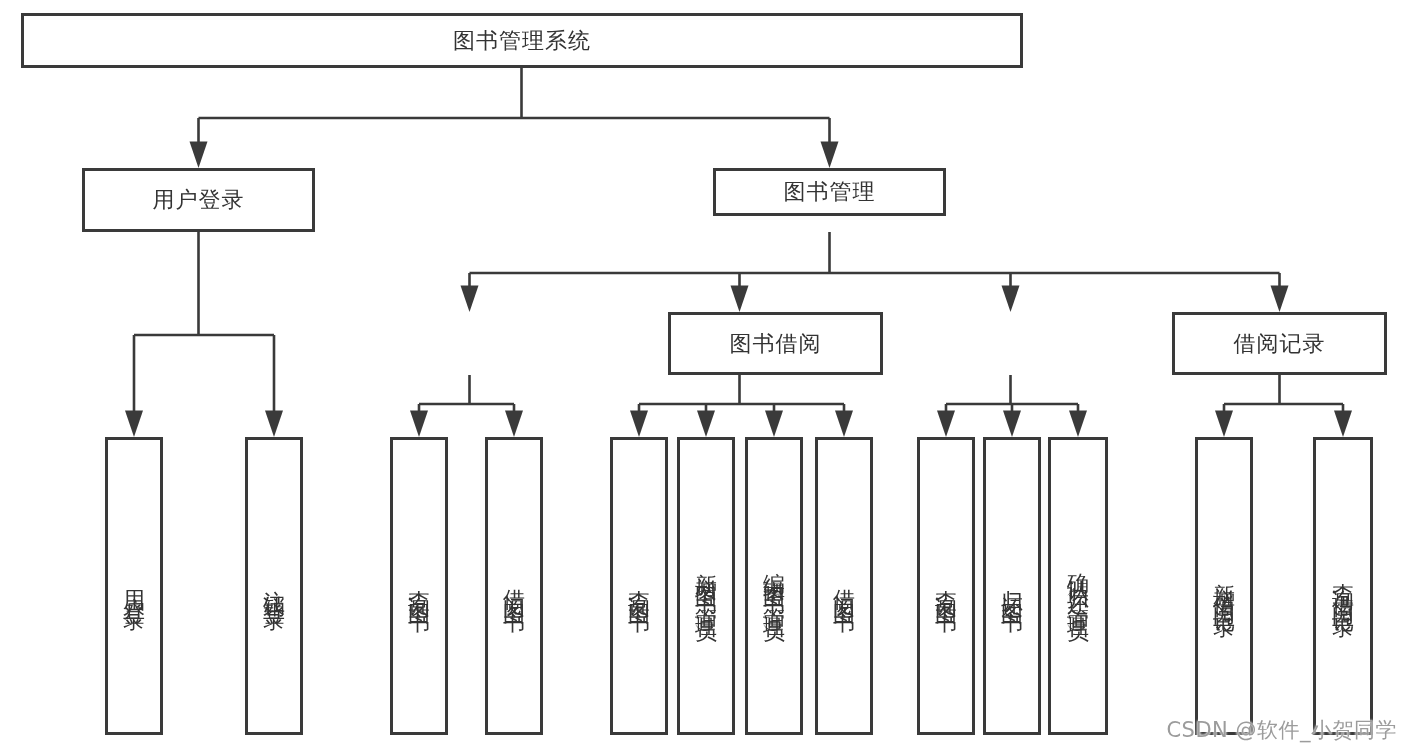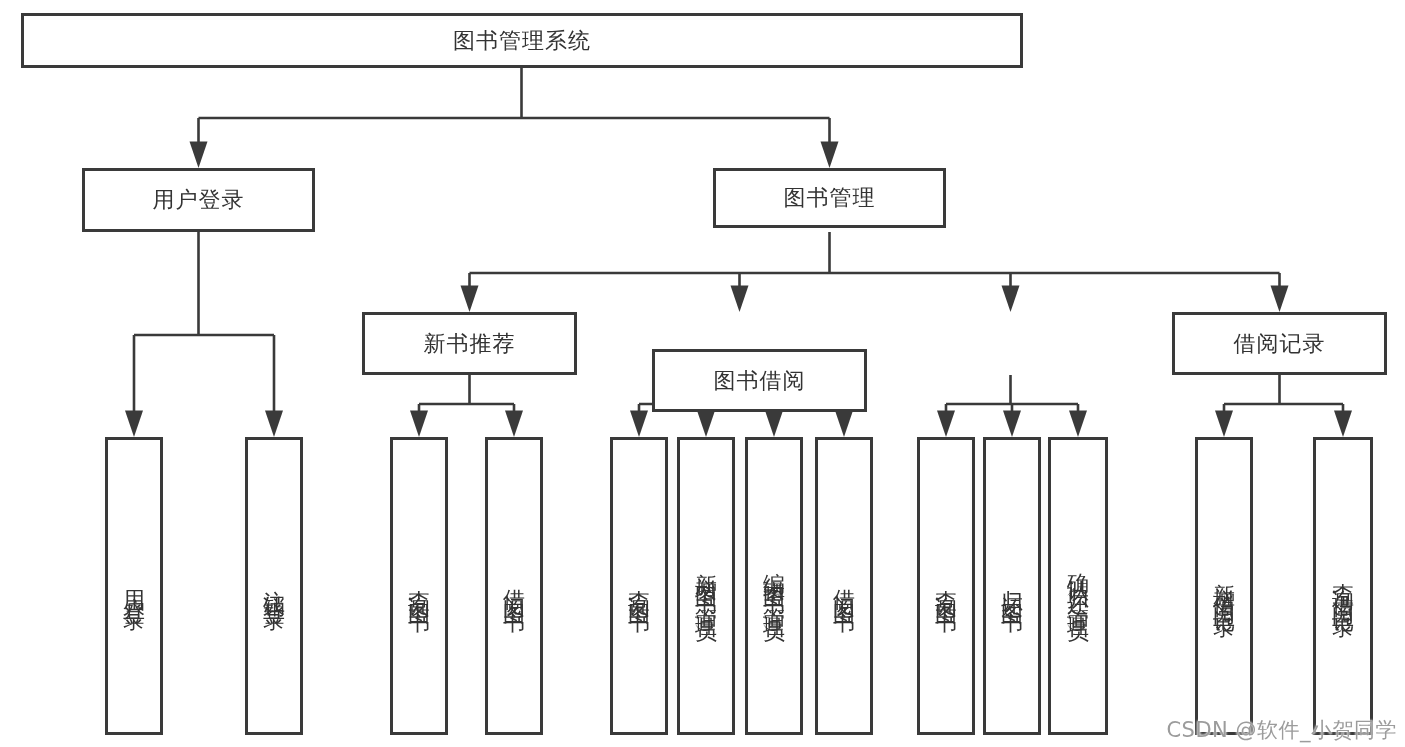--- a/index.html
+++ b/index.html
@@ -34,25 +34,25 @@
     writing-mode: vertical-rl;
     text-orientation: mixed;
     letter-spacing: 7px;
     font-size: 22px;
     line-height: 1;
   }
   
   #n-root   { left: 21px;  top: 13px;  width: 1002px; height: 55px; }
   
   #n-login  { left: 82px;  top: 168px; width: 233px; height: 64px; }
-  #n-mgmt   { left: 713px; top: 168px; width: 233px; height: 60px; }
+  #n-mgmt   { left: 713px; top: 168px; width: 233px; height: 48px; }
   
   .l3 { top: 312px; width: 215px; height: 63px; }
   #n-newbook { left: 362px; }
-  #n-borrow  { left: 652px; margin-top: 37px; }
+  #n-borrow  { left: 668px; }
   #n-current { left: 903px; }
   #n-records { left: 1172px; }
   
   .tall { top: 437px; width: 58px; height: 298px; }
   #n-user-login { left: 105px; }
   #n-logout     { left: 245px; }
   #n-nb-query   { left: 390px; }
   #n-nb-borrow  { left: 485px; }
   #n-bb-query   { left: 610px; }
   #n-bb-add     { left: 677px; }
@@ -149,23 +149,20 @@
     <span>图书管理系统</span>
   </div>
 
   <div class="box h-box" id="n-login">
     <span>用户登录</span>
   </div>
   <div class="box h-box" id="n-mgmt">
     <span>图书管理</span>
   </div>
 
-  <div class="box h-box l3" id="n-newbook">
-    <span>新书推荐</span>
-  </div>
   <div class="box h-box l3" id="n-borrow">
     <span>图书借阅</span>
   </div>
   <div class="box h-box l3" id="n-records">
     <span>借阅记录</span>
   </div>
 
   <div class="box v-box tall" id="n-user-login">
     <span>用户登录</span>
   </div>

